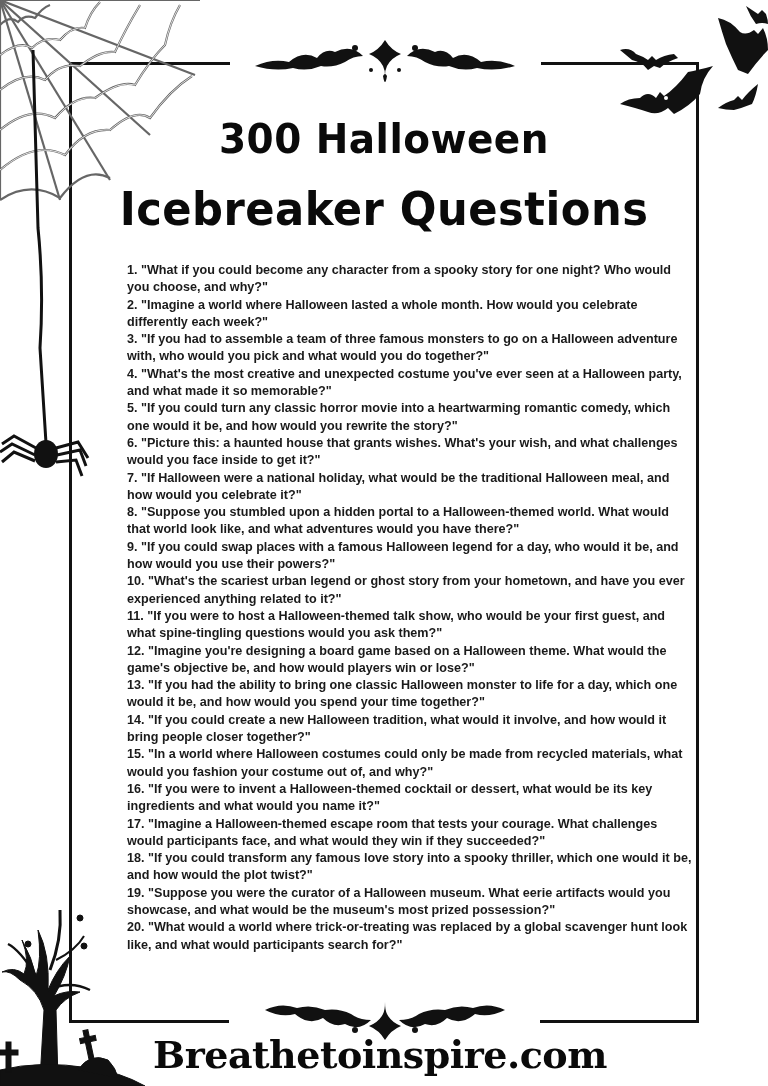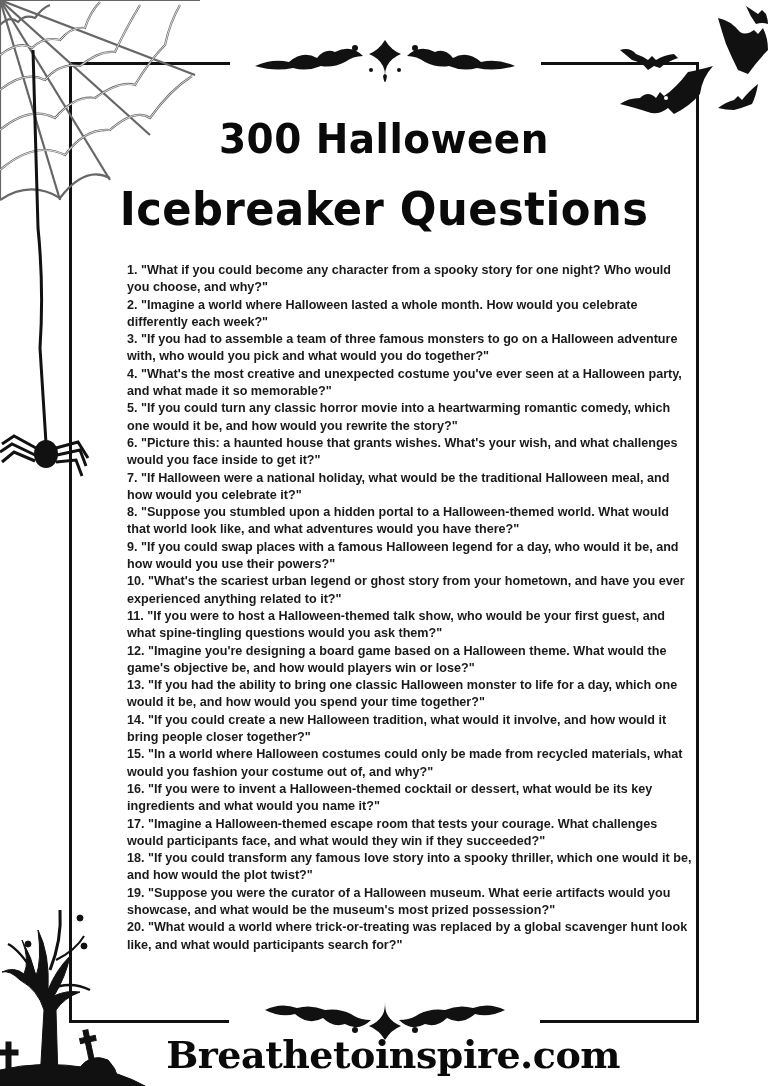--- a/index.html
+++ b/index.html
@@ -12,21 +12,21 @@
       letter-spacing: 0.5px;
     }
     .title-1 { top: 114px; font-size: 41px; line-height: 50px; font-weight: bold; transform: scaleX(0.95); }
     .title-2 { top: 181px; font-size: 47px; line-height: 56px; font-weight: bold; transform: scaleX(0.92); }
     .questions {
       position: absolute; left: 127px; top: 262px; width: 565px; margin: 0; padding: 0; list-style: none;
       font-family: "Liberation Sans", sans-serif; font-weight: bold; font-size: 12.6px; line-height: 17.3px; color: #1a1a1a;
     }
     .questions li { margin: 0; padding: 0; }
     .footer-brand {
-      position: absolute; left: 140px; top: 1032px; width: 480px; text-align: right;
+      position: absolute; left: 140px; top: 1032px; width: 480px; text-align: center;
       font-family: "DejaVu Serif", serif; font-weight: bold; font-size: 38px; line-height: 46px; color: #0a0a0a;
       letter-spacing: -0.5px;
     }
     svg { display: block; }
   </style>
 </head>
 <body>
 
 <div class="frame-line" style="left:70px; top:62px; width:160px; height:3px;"></div>
 <div class="frame-line" style="left:541px; top:62px; width:158px; height:3px;"></div>

